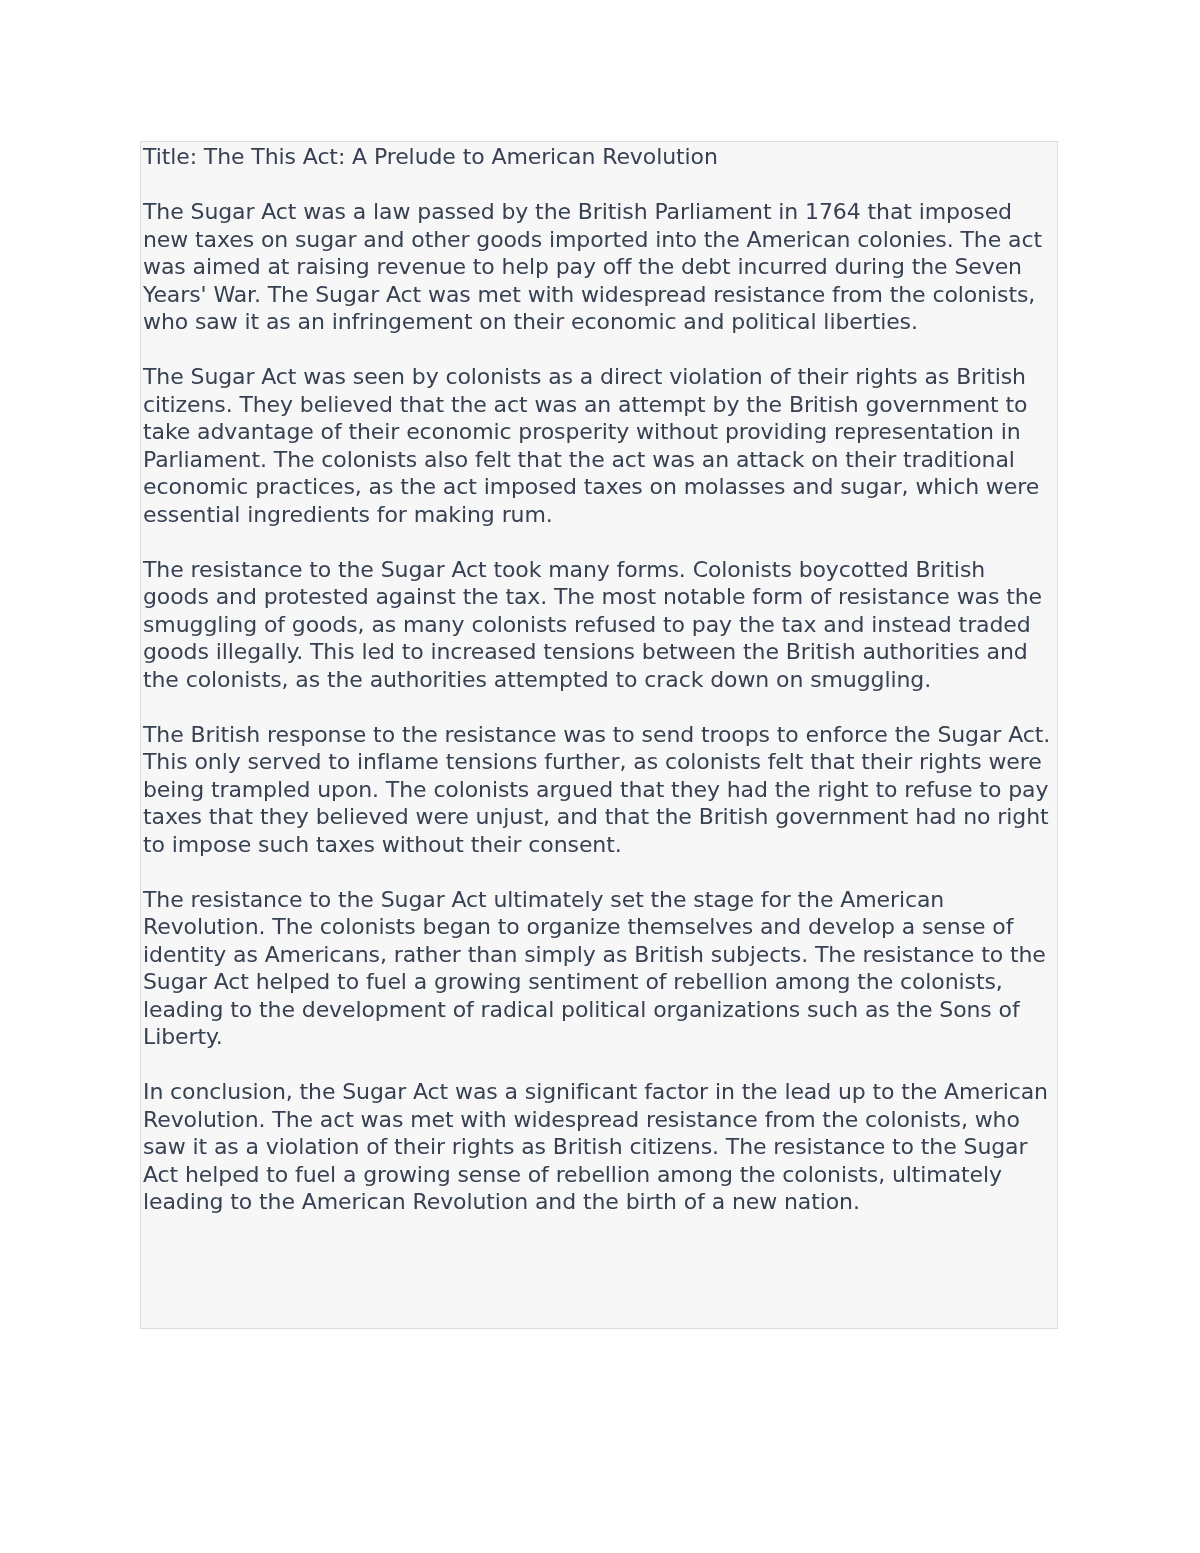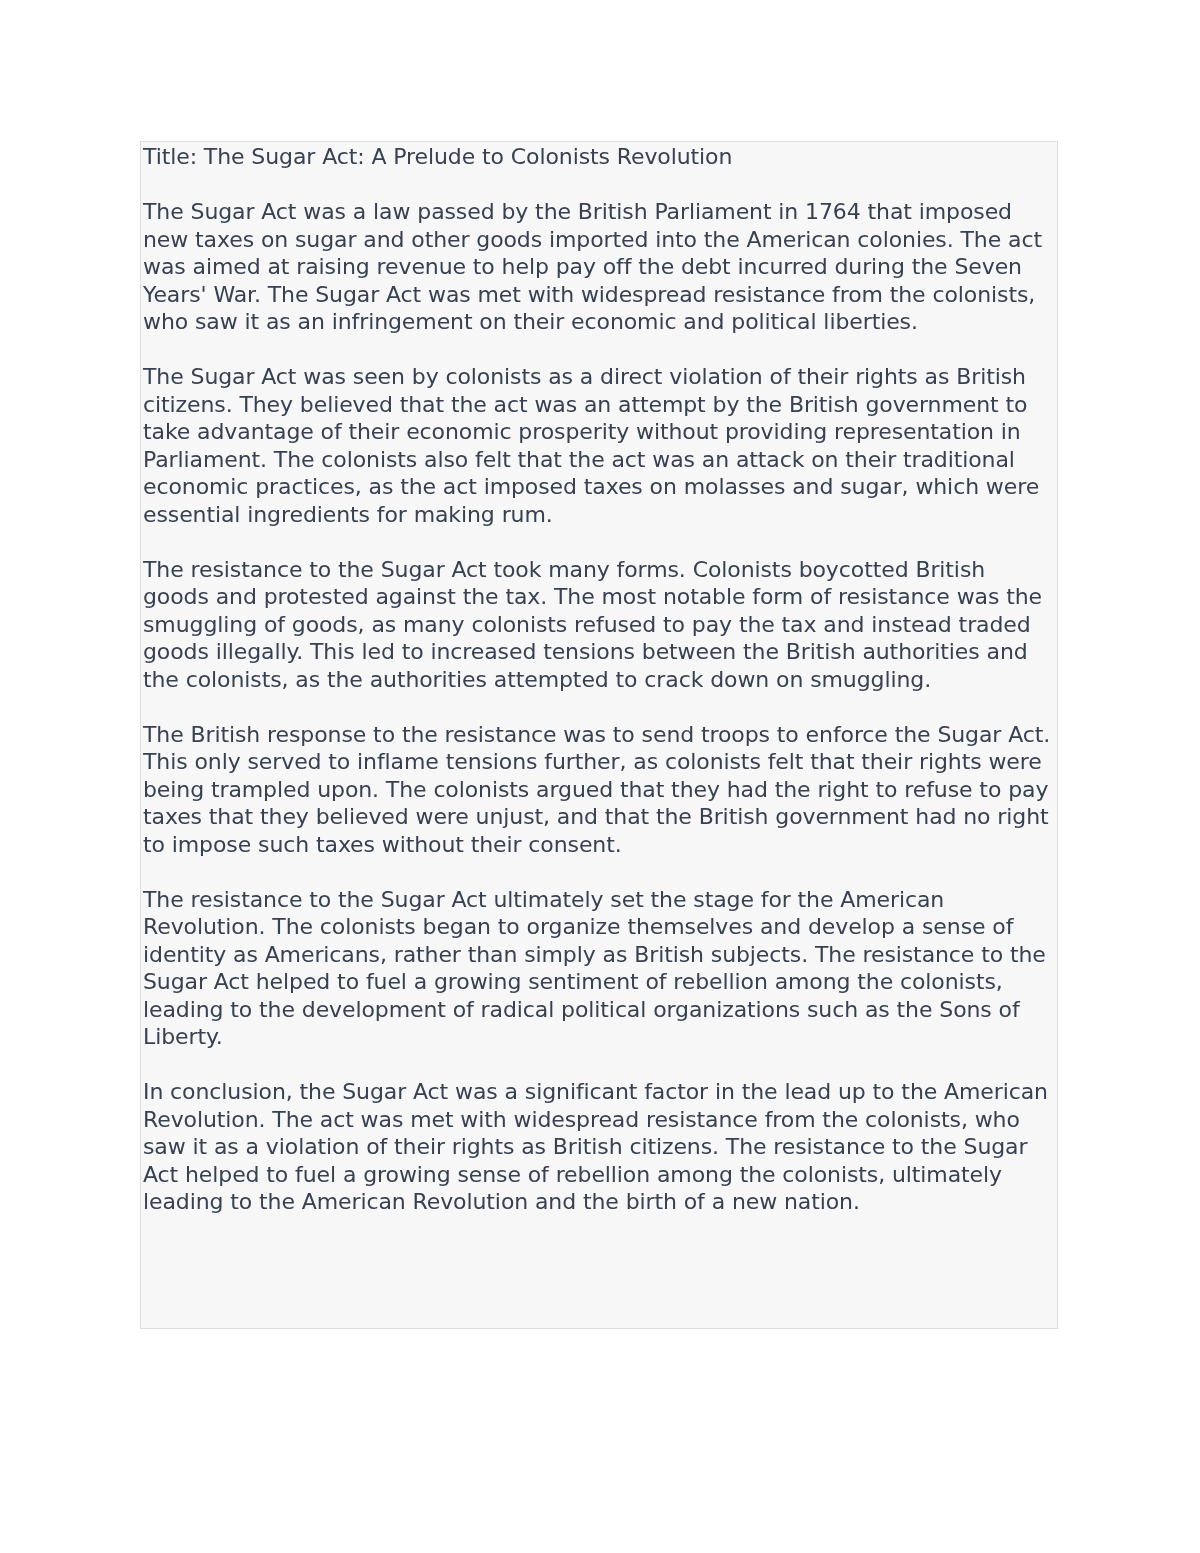--- a/index.html
+++ b/index.html
@@ -11,20 +11,20 @@
     font-family:"DejaVu Sans", sans-serif; font-size:22px; line-height:27.5px;
     color:#374151; letter-spacing:-0.1px;
   }
   .doc-box p { margin:0 0 27.5px 0; white-space:normal; }
   .doc-box p:last-child { margin-bottom:0; }
 </style>
 </head>
 <body>
 
 <div class="doc-box">
-  <p>Title: The Sugar Act: A Prelude to Colonists Revolution</p>
+  <p>Title: The This Act: A Prelude to American Revolution</p>
   <p>The Sugar Act was a law passed by the British Parliament in 1764 that imposed new taxes on sugar and other goods imported into the American colonies. The act was aimed at raising revenue to help pay off the debt incurred during the Seven Years' War. The Sugar Act was met with widespread resistance from the colonists, who saw it as an infringement on their economic and political liberties.</p>
   <p>The Sugar Act was seen by colonists as a direct violation of their rights as British citizens. They believed that the act was an attempt by the British government to take advantage of their economic prosperity without providing representation in Parliament. The colonists also felt that the act was an attack on their traditional economic practices, as the act imposed taxes on molasses and sugar, which were essential ingredients for making rum.</p>
   <p>The resistance to the Sugar Act took many forms. Colonists boycotted British goods and protested against the tax. The most notable form of resistance was the smuggling of goods, as many colonists refused to pay the tax and instead traded goods illegally. This led to increased tensions between the British authorities and the colonists, as the authorities attempted to crack down on smuggling.</p>
   <p>The British response to the resistance was to send troops to enforce the Sugar Act. This only served to inflame tensions further, as colonists felt that their rights were being trampled upon. The colonists argued that they had the right to refuse to pay taxes that they believed were unjust, and that the British government had no right to impose such taxes without their consent.</p>
   <p>The resistance to the Sugar Act ultimately set the stage for the American Revolution. The colonists began to organize themselves and develop a sense of identity as Americans, rather than simply as British subjects. The resistance to the Sugar Act helped to fuel a growing sentiment of rebellion among the colonists, leading to the development of radical political organizations such as the Sons of Liberty.</p>
   <p>In conclusion, the Sugar Act was a significant factor in the lead up to the American Revolution. The act was met with widespread resistance from the colonists, who saw it as a violation of their rights as British citizens. The resistance to the Sugar Act helped to fuel a growing sense of rebellion among the colonists, ultimately leading to the American Revolution and the birth of a new nation.</p>
 </div>
 
 </body></html>

